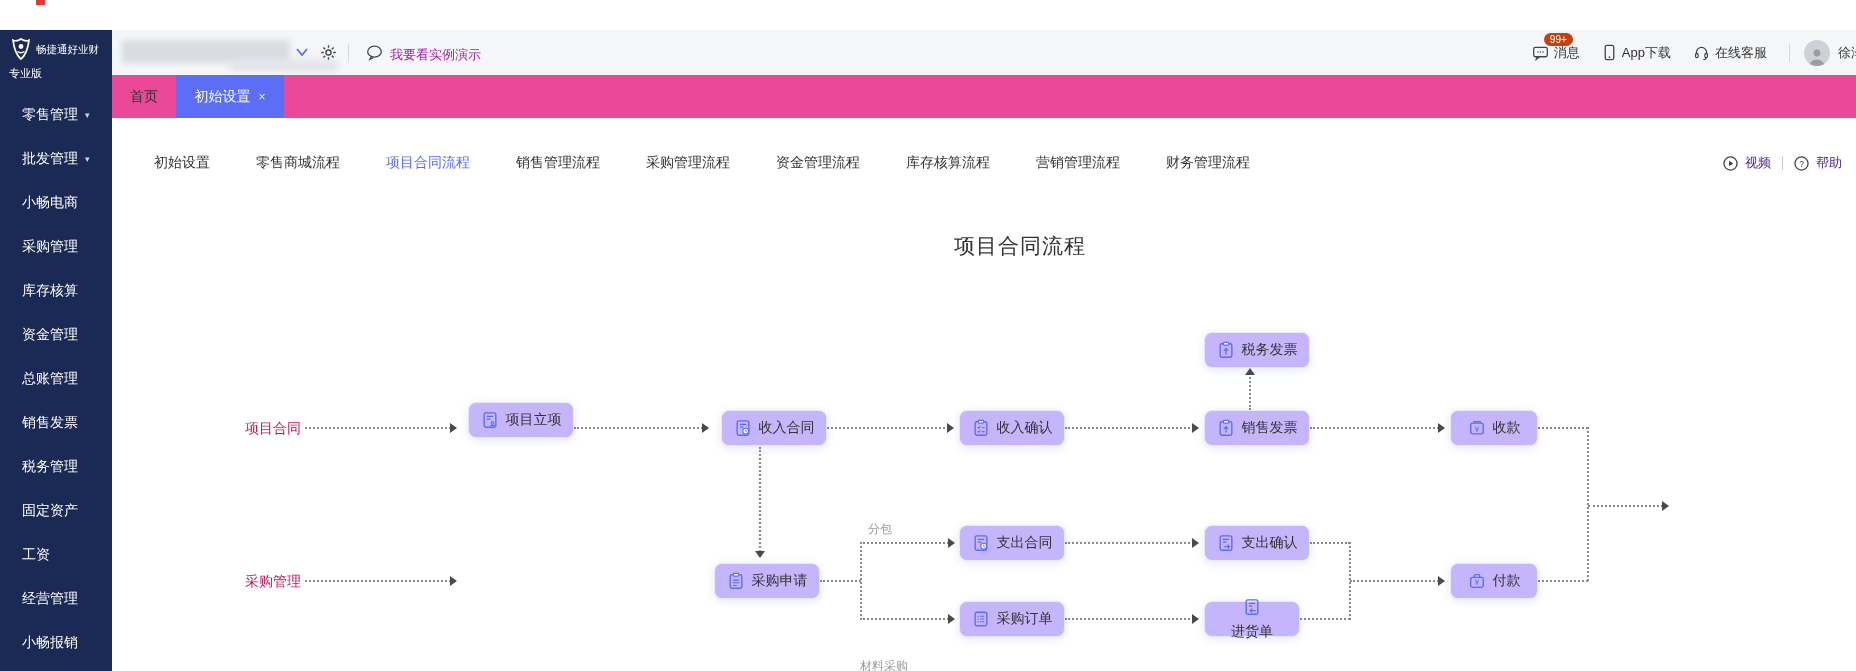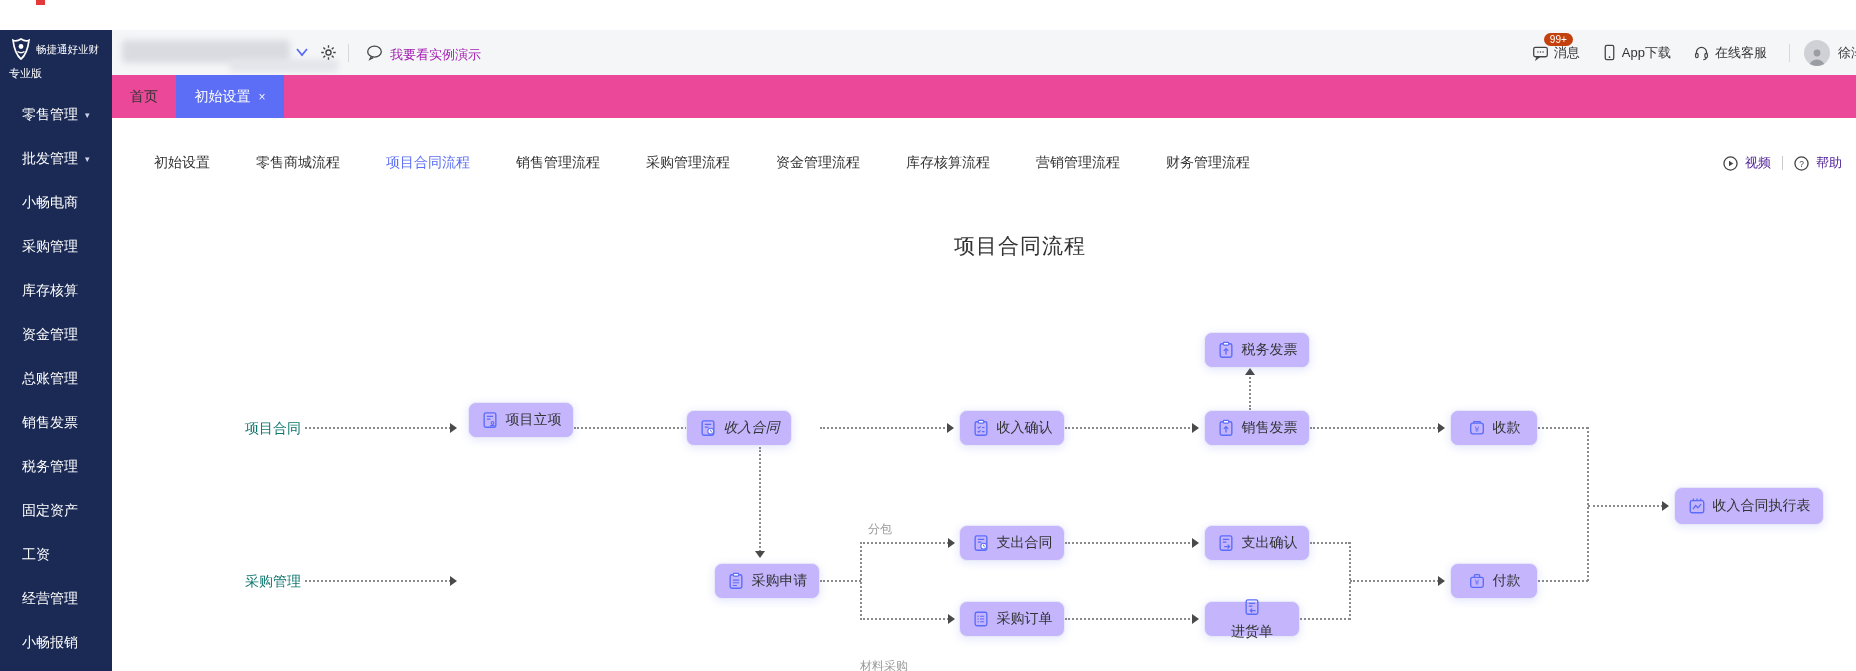--- a/index.html
+++ b/index.html
@@ -42,21 +42,21 @@
   .subtabs { position:absolute; left:42px; top:36px; display:flex; gap:46px; }
   .subtab { font-size:14px; color:#333; padding-bottom:9px; cursor:pointer; white-space:nowrap; }
   .subtab.active { color:#5b6ef5; border-bottom:3px solid #5b6ef5; }
   .subnav-right { position:absolute; right:14px; top:36px; display:flex; align-items:center; gap:7px; font-size:13px; color:#4c1d95; }
   .subnav-right .sep { width:1px; height:14px; background:#c9cace; margin:0 4px; }
   .subnav-right span { cursor:pointer; }
 
   
   .canvas { position:absolute; left:112px; top:180px; width:1744px; height:491px; background:#fff; }
   .flow-title { position:absolute; left:798px; top:52px; width:220px; text-align:center; font-size:21px; color:#333; letter-spacing:1px; }
-  .rowlabel { position:absolute; font-size:14px; color:#0f766e; white-space:nowrap; }
+  .rowlabel { position:absolute; font-size:14px; color:#be185d; white-space:nowrap; }
   .node { position:absolute; height:36px; background:#c4b5fd; border:1px solid #e7e9f8; border-radius:8px; box-shadow:0 2px 8px rgba(82,100,235,.16); display:flex; align-items:center; justify-content:center; gap:7px; font-size:14px; color:#333; cursor:pointer; white-space:nowrap; }
   .node svg { flex:0 0 auto; }
   .branchlabel { position:absolute; font-size:12px; color:#9a9a9a; white-space:nowrap; }
 
   .hline { position:absolute; height:0; border-top:2px dotted #8a8a8a; }
   .vline { position:absolute; width:0; border-left:2px dotted #8a8a8a; }
   .hline.ar::after { content:''; position:absolute; right:-7px; top:-6px; width:0; height:0; border:5px solid transparent; border-left:7px solid #4a4a4a; }
   .vline.ad::after { content:''; position:absolute; left:-6px; bottom:-7px; width:0; height:0; border:5px solid transparent; border-top:7px solid #4a4a4a; }
   .vline.au::before { content:''; position:absolute; left:-6px; top:-7px; width:0; height:0; border:5px solid transparent; border-bottom:7px solid #4a4a4a; }
 </style>
@@ -249,21 +249,21 @@
 
   <div class="node" style="left:356px; top:222px; width:106px;">
     <svg width="18" height="18" viewBox="0 0 20 20">
         <rect x="3.5" y="2" width="13" height="16" rx="2" fill="none" stroke="#5b6cf9" stroke-width="1.5"></rect>
         <path d="M6.5 6h7M6.5 9h4" stroke="#5b6cf9" stroke-width="1.4"></path>
         <circle cx="12.8" cy="13.2" r="1.5" fill="none" stroke="#5b6cf9" stroke-width="1.2"></circle>
         <path d="M10.3 17c.4-1.4 4.6-1.4 5 0" fill="none" stroke="#5b6cf9" stroke-width="1.2"></path>
       </svg>
     <span>项目立项</span>
   </div>
-  <div class="node" style="left:574px; top:230px; width:106px;font-style:italic;">
+  <div class="node" style="left:609px; top:230px; width:106px;">
     <svg width="18" height="18" viewBox="0 0 20 20">
         <rect x="3.5" y="2" width="13" height="16" rx="2" fill="none" stroke="#5b6cf9" stroke-width="1.5"></rect>
         <path d="M6.5 6h7M6.5 9h4" stroke="#5b6cf9" stroke-width="1.4"></path>
         <circle cx="13" cy="13.5" r="3.2" fill="#fff" stroke="#5b6cf9" stroke-width="1.2"></circle>
         <path d="M13 11.8v1.8l1.3.8" fill="none" stroke="#5b6cf9" stroke-width="1.1"></path>
       </svg>
     <span>收入合同</span>
   </div>
   <div class="node" style="left:847px; top:230px; width:106px;">
     <svg width="18" height="18" viewBox="0 0 20 20">
@@ -289,28 +289,20 @@
       </svg>
     <span>税务发票</span>
   </div>
   <div class="node" style="left:1338px; top:230px; width:88px;">
     <svg width="18" height="18" viewBox="0 0 20 20">
         <rect x="3" y="4.5" width="14" height="12" rx="2.5" fill="none" stroke="#5b6cf9" stroke-width="1.5"></rect>
         <path d="M6.5 4.5V3h7v1.5" fill="none" stroke="#5b6cf9" stroke-width="1.4"></path>
         <text x="10" y="14" text-anchor="middle" font-size="8.5" fill="#5b6cf9" font-family="DejaVu Sans, sans-serif">¥</text>
       </svg>
     <span>收款</span>
-  </div>
-  <div class="node" style="left:1562px; top:307px; width:150px; height:38px;">
-    <svg width="18" height="18" viewBox="0 0 20 20">
-        <rect x="2.5" y="4" width="15" height="13.5" rx="2" fill="none" stroke="#5b6cf9" stroke-width="1.5"></rect>
-        <path d="M6 4V1.8M10 4V1.8M14 4V1.8" stroke="#5b6cf9" stroke-width="1.4"></path>
-        <polyline points="5.5,13.5 8.5,9.5 11,12 14.5,8" fill="none" stroke="#5b6cf9" stroke-width="1.4"></polyline>
-      </svg>
-    <span>收入合同执行表</span>
   </div>
   <div class="node" style="left:602px; top:383px; width:106px;">
     <svg width="18" height="18" viewBox="0 0 20 20">
         <rect x="3.5" y="3" width="13" height="15" rx="2" fill="none" stroke="#5b6cf9" stroke-width="1.5"></rect>
         <rect x="7" y="1.5" width="6" height="3" rx="1" fill="#fff" stroke="#5b6cf9" stroke-width="1.3"></rect>
         <path d="M6.5 9h7M6.5 12h7M6.5 15h4.5" stroke="#5b6cf9" stroke-width="1.2"></path>
       </svg>
     <span>采购申请</span>
   </div>
   <div class="node" style="left:847px; top:345px; width:106px;">

